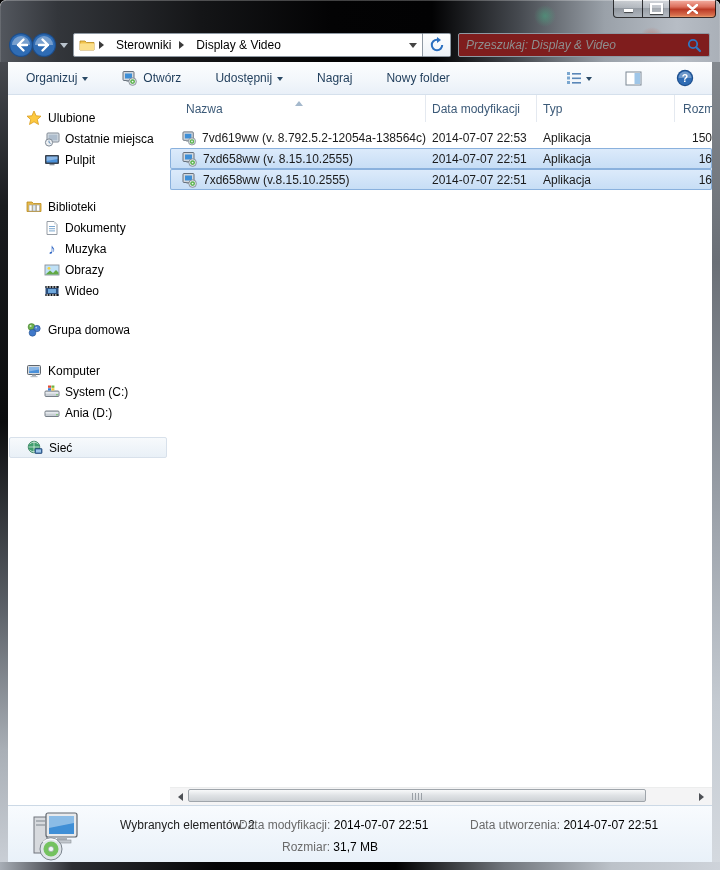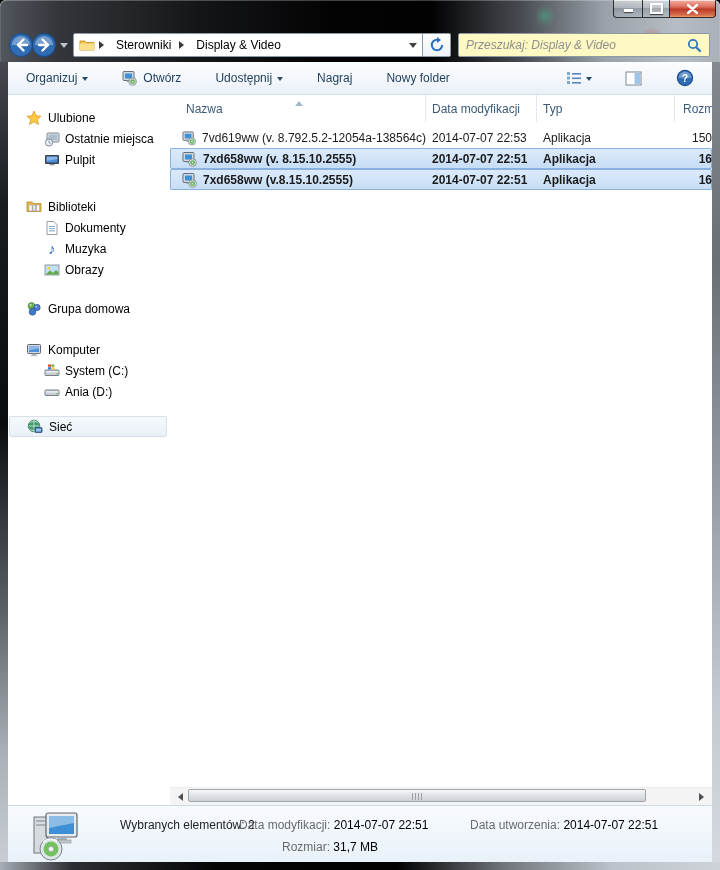--- a/index.html
+++ b/index.html
@@ -27,21 +27,21 @@
   
   .navbar{position:absolute;top:31px;left:8px;width:706px;height:28px;display:flex;align-items:center;z-index:4;}
   .navbtn{width:26px;height:26px;flex:none;}
   .navbtn.fwd{margin-left:-3px;}
   .nav-caret{width:0;height:0;border:4px solid transparent;border-top:5px solid #b9c3cd;margin:4px 0 0 3px;flex:none;}
   .addr{margin-left:5px;width:350px;height:24px;box-sizing:border-box;background:#fff;border:1px solid #8f99a3;border-radius:2px 0 0 2px;display:flex;align-items:center;padding:0 5px;flex:none;}
   .crumb-sep{width:0;height:0;border:4px solid transparent;border-left:5px solid #3a3a3a;margin:0 4px;flex:none;}
   .crumb{padding:3px 4px;white-space:nowrap;color:#000000;}
   .addr-caret{margin-left:auto;width:0;height:0;border:4px solid transparent;border-top:5px solid #444;margin-top:5px;}
   .refreshbtn{width:28px;height:24px;box-sizing:border-box;border:1px solid #8f99a3;border-left:none;border-radius:0 2px 2px 0;background:linear-gradient(180deg,#fdfefe,#eef3f8);display:flex;align-items:center;justify-content:center;flex:none;}
-  .search{margin-left:7px;flex:1;height:24px;box-sizing:border-box;background:#fef9c3;border:1px solid #8f99a3;border-radius:2px;display:flex;align-items:center;padding:0 7px;margin-right:4px;}
+  .search{margin-left:7px;flex:1;height:24px;box-sizing:border-box;background:#7f1d1d;border:1px solid #8f99a3;border-radius:2px;display:flex;align-items:center;padding:0 7px;margin-right:4px;}
   .search .ph{font-style:italic;color:#8e8e8e;white-space:nowrap;overflow:hidden;}
   .search svg{margin-left:auto;flex:none;}
   
   .client{position:absolute;left:8px;top:62px;width:704px;height:800px;background:#fff;display:flex;flex-direction:column;}
   .toolbar{height:33px;flex:none;box-sizing:border-box;background:linear-gradient(180deg,#fcfdfe,#f3f7fb 55%,#e9f0f8);border-bottom:1px solid #d5e0ec;display:flex;align-items:center;padding:0 12px;color:#1e3c5a;}
   .tbtn{display:flex;align-items:center;gap:5px;padding:4px 6px;margin-right:22px;border-radius:2px;white-space:nowrap;justify-content:center;}
   .tcaret{width:0;height:0;border:3.5px solid transparent;border-top:4px solid #2b4a66;margin-top:4px;}
   .tb-right{margin-left:auto;display:flex;align-items:center;}
   .tb-right .tbtn{margin-right:0;}
   .views{display:flex;align-items:center;gap:4px;padding:4px 5px;}
@@ -63,21 +63,21 @@
   .filelist{flex:1;min-width:0;display:flex;flex-direction:column;position:relative;}
   .header-row{height:27px;flex:none;display:flex;color:#3c5a78;position:relative;align-items:center;}
   .hcell{height:100%;box-sizing:border-box;border-right:1px solid #e4e9f0;display:flex;align-items:center;overflow:hidden;}
   .h-name{width:256px;padding-left:16px;}
   .h-mod{width:111px;padding-left:6px;}
   .h-typ{width:138px;padding-left:6px;}
   .h-siz{flex:1;padding-left:8px;border-right:none;}
   .sort-tri{position:absolute;left:125px;top:2px;width:0;height:0;border:4px solid transparent;border-bottom:5px solid #a4b8cc;}
   .rows{margin-top:5px;}
   .row{height:21px;display:flex;align-items:center;}
-  .row.sel{background:linear-gradient(180deg,#ddebfb,#c6ddf5);box-shadow:inset 0 0 0 1px #8ab1dd;border-radius:2px;font-weight:bold;}
+  .row.sel{background:linear-gradient(180deg,#ddebfb,#c6ddf5);box-shadow:inset 0 0 0 1px #8ab1dd;border-radius:2px;}
   .c-name{width:256px;box-sizing:border-box;padding-left:12px;display:flex;align-items:center;gap:5px;overflow:hidden;white-space:nowrap;text-align:right;}
   .c-mod{width:111px;box-sizing:border-box;padding-left:6px;color:#1a1a1a;}
   .c-typ{width:138px;box-sizing:border-box;padding-left:6px;}
   .c-siz{flex:1;text-align:right;overflow:hidden;white-space:nowrap;}
   .fill{flex:1;background:#fff;}
   
   .hscroll{height:17px;flex:none;display:flex;align-items:center;background:#f4f4f5;border-top:1px solid #eceded;}
   .sbtn{width:17px;height:17px;flex:none;display:flex;align-items:center;justify-content:center;}
   .tri-l{width:0;height:0;border:4px solid transparent;border-right:5px solid #4d5055;}
   .tri-r{width:0;height:0;border:4px solid transparent;border-left:5px solid #4d5055;}
@@ -283,20 +283,39 @@
         </div>
         <div class="side-item lvl1">
           <span class="sicon">
             <svg width="16" height="16" viewBox="0 0 16 16">
               <rect x="1" y="3" width="14" height="10" fill="#bfe1f7" stroke="#8a929b" stroke-width=".9"></rect>
               <circle cx="5" cy="6.3" r="1.4" fill="#f5d33e"></circle>
               <path d="M1.5 12.5 L6 8.5 L9 11 L12 8 L14.5 10.5 V12.5 z" fill="#62a844"></path>
             </svg>
           </span>
           <span>Obrazy</span>
+        </div>
+        <div class="side-item lvl1">
+          <span class="sicon">
+            <svg width="16" height="16" viewBox="0 0 16 16">
+              <rect x="1.5" y="3" width="13" height="10" fill="#2d4f7c"></rect>
+              <rect x="1.5" y="3" width="13" height="2" fill="#16181b"></rect>
+                <rect x="1.5" y="11" width="13" height="2" fill="#16181b"></rect>
+              <rect x="2.5" y="3.4" width="1.6" height="1.2" fill="#fff"></rect>
+                <rect x="5.3" y="3.4" width="1.6" height="1.2" fill="#fff"></rect>
+                <rect x="8.1" y="3.4" width="1.6" height="1.2" fill="#fff"></rect>
+                <rect x="10.9" y="3.4" width="1.6" height="1.2" fill="#fff"></rect>
+              <rect x="2.5" y="11.4" width="1.6" height="1.2" fill="#fff"></rect>
+                <rect x="5.3" y="11.4" width="1.6" height="1.2" fill="#fff"></rect>
+                <rect x="8.1" y="11.4" width="1.6" height="1.2" fill="#fff"></rect>
+                <rect x="10.9" y="11.4" width="1.6" height="1.2" fill="#fff"></rect>
+              <rect x="4" y="6" width="8" height="4" fill="#6fa8dc"></rect>
+            </svg>
+          </span>
+          <span>Wideo</span>
         </div>
 
         <div class="side-item lvl0 mt-home">
           <span class="sicon">
             <svg width="16" height="16" viewBox="0 0 16 16">
               <circle cx="5.5" cy="5" r="3.4" fill="#6db14e" stroke="#3f7a2a" stroke-width=".6"></circle>
               <circle cx="11" cy="6.5" r="3.2" fill="#4a7fd0" stroke="#2a518f" stroke-width=".6"></circle>
               <circle cx="6.5" cy="10.8" r="3.4" fill="#3f78c9" stroke="#24508f" stroke-width=".6"></circle>
               <circle cx="4.6" cy="4" r="1" fill="rgba(255,255,255,.7)"></circle>
                 <circle cx="10.2" cy="5.6" r=".9" fill="rgba(255,255,255,.6)"></circle>

